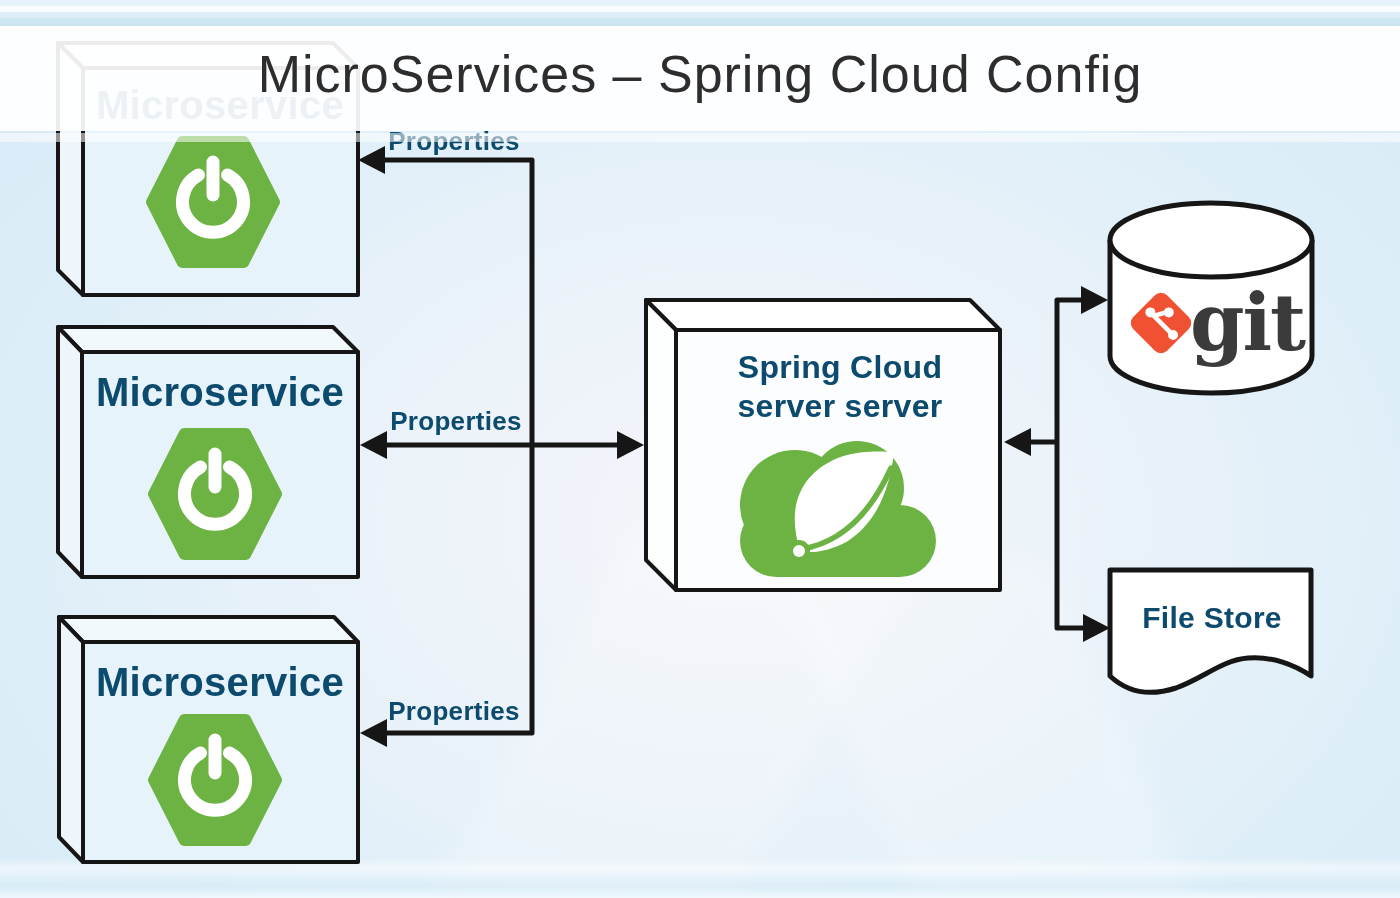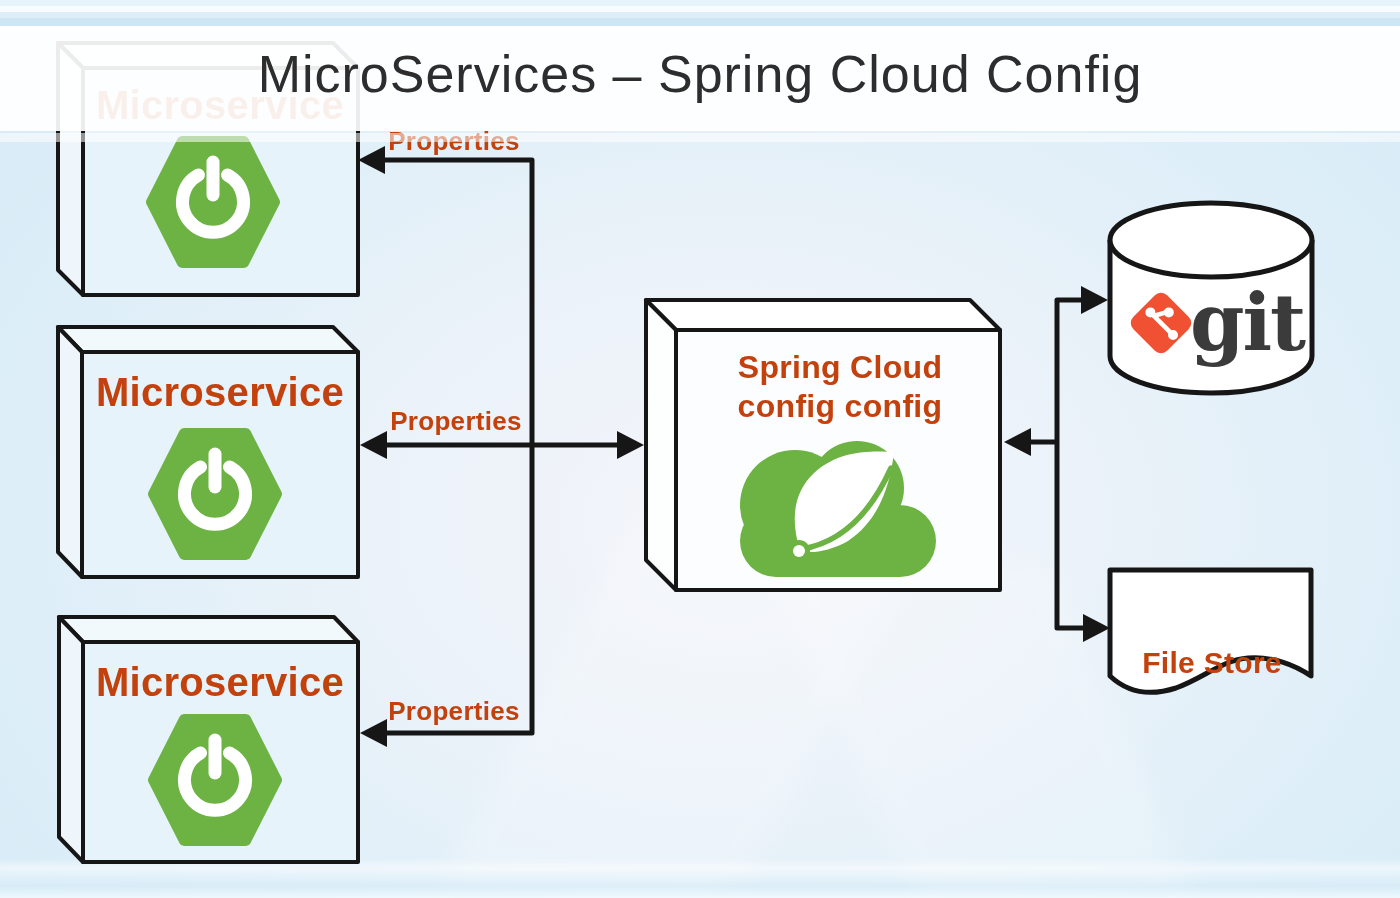--- a/index.html
+++ b/index.html
@@ -35,27 +35,27 @@
   .watermark{
     position:absolute;z-index:0;opacity:.35;filter:blur(14px);
     background:rgba(255,255,255,.6);
   }
   
   .diagram-svg{position:absolute;left:0;top:0;z-index:1;}
   .lbl{
     position:absolute;z-index:1;
     transform:translate(-50%,-50%);
     white-space:nowrap;
-    font-weight:bold;color:#c2410c;
+    font-weight:bold;color:#0c4a6e;
     letter-spacing:.3px;
   }
   .lbl-node{font-size:40px;}
   .lbl-props{font-size:26px;}
   .lbl-config{font-size:32px;line-height:1.0;}
-  .lbl-filestore{font-size:30px;margin-top:45px;}
+  .lbl-filestore{font-size:30px;}
   .lbl-git{
     font-family:"DejaVu Serif", serif;
     font-size:78px;color:#3b3b3b;letter-spacing:-2px;
   }
   
   .banner{
     position:absolute;left:0;top:31px;width:100%;height:100px;z-index:2;
     background:rgba(255,255,255,0.92);
   }
   .mid-stripe{
@@ -179,21 +179,21 @@
 
   <div class="lbl lbl-node" style="left:220px;top:105px;">Microservice</div>
   <div class="lbl lbl-node" style="left:220px;top:392px;">Microservice</div>
   <div class="lbl lbl-node" style="left:220px;top:682px;">Microservice</div>
 
   <div class="lbl lbl-props" style="left:454px;top:141px;">Properties</div>
   <div class="lbl lbl-props" style="left:456px;top:421px;">Properties</div>
   <div class="lbl lbl-props" style="left:454px;top:711px;">Properties</div>
 
   <div class="lbl lbl-config" style="left:840px;top:367px;">Spring Cloud</div>
-  <div class="lbl lbl-config" style="left:840px;top:406px;">config config</div>
+  <div class="lbl lbl-config" style="left:840px;top:406px;">server server</div>
 
   <div class="lbl lbl-git" style="left:1247px;top:322px;">git</div>
   <div class="lbl lbl-filestore" style="left:1212px;top:618px;">File Store</div>
 
   <div class="banner"></div>
   <div class="mid-stripe"></div>
   <div class="page-title">MicroServices – Spring Cloud Config</div>
 
 </div>
 

